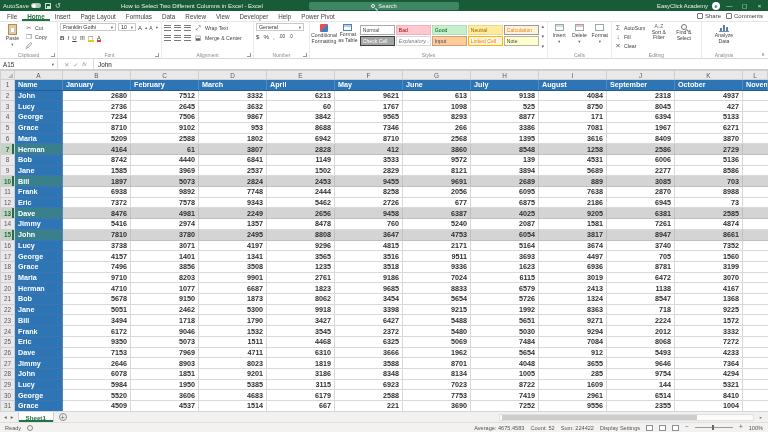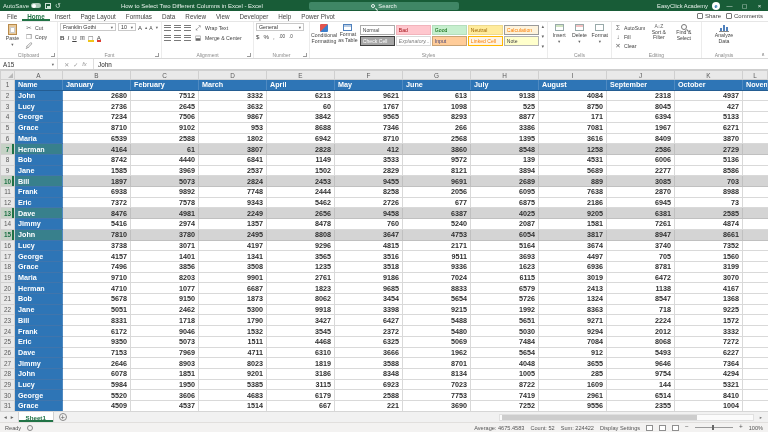--- a/index.html
+++ b/index.html
@@ -489,21 +489,21 @@
           <td class="num">266</td>
           <td class="num">3386</td>
           <td class="num">7081</td>
           <td class="num">1967</td>
           <td class="num">6271</td>
           <td class="lcell"></td>
         </tr>
         <tr>
           <td class="rowhdr">6</td>
           <td class="name">Maria</td>
-          <td class="num">6539</td>
+          <td class="num">5209</td>
           <td class="num">2588</td>
           <td class="num">1802</td>
           <td class="num">6942</td>
           <td class="num">8710</td>
           <td class="num">2568</td>
           <td class="num">1395</td>
           <td class="num">3616</td>
           <td class="num">8409</td>
           <td class="num">3870</td>
           <td class="lcell"></td>
@@ -744,21 +744,21 @@
           <td class="num">9215</td>
           <td class="num">1992</td>
           <td class="num">8363</td>
           <td class="num">718</td>
           <td class="num">9225</td>
           <td class="lcell"></td>
         </tr>
         <tr>
           <td class="rowhdr">23</td>
           <td class="name">Bill</td>
-          <td class="num">8331</td>
+          <td class="num">3494</td>
           <td class="num">1718</td>
           <td class="num">1790</td>
           <td class="num">3427</td>
           <td class="num">6427</td>
           <td class="num">5488</td>
           <td class="num">5651</td>
           <td class="num">9271</td>
           <td class="num">2224</td>
           <td class="num">1572</td>
           <td class="lcell"></td>
@@ -798,21 +798,21 @@
           <td class="name">Dave</td>
           <td class="num">7153</td>
           <td class="num">7969</td>
           <td class="num">4711</td>
           <td class="num">6310</td>
           <td class="num">3666</td>
           <td class="num">1962</td>
           <td class="num">5654</td>
           <td class="num">912</td>
           <td class="num">5493</td>
-          <td class="num">6227</td>
+          <td class="num">4233</td>
           <td class="lcell"></td>
         </tr>
         <tr>
           <td class="rowhdr">27</td>
           <td class="name">Jimmy</td>
           <td class="num">2646</td>
           <td class="num">8903</td>
           <td class="num">8023</td>
           <td class="num">1819</td>
           <td class="num">3588</td>

